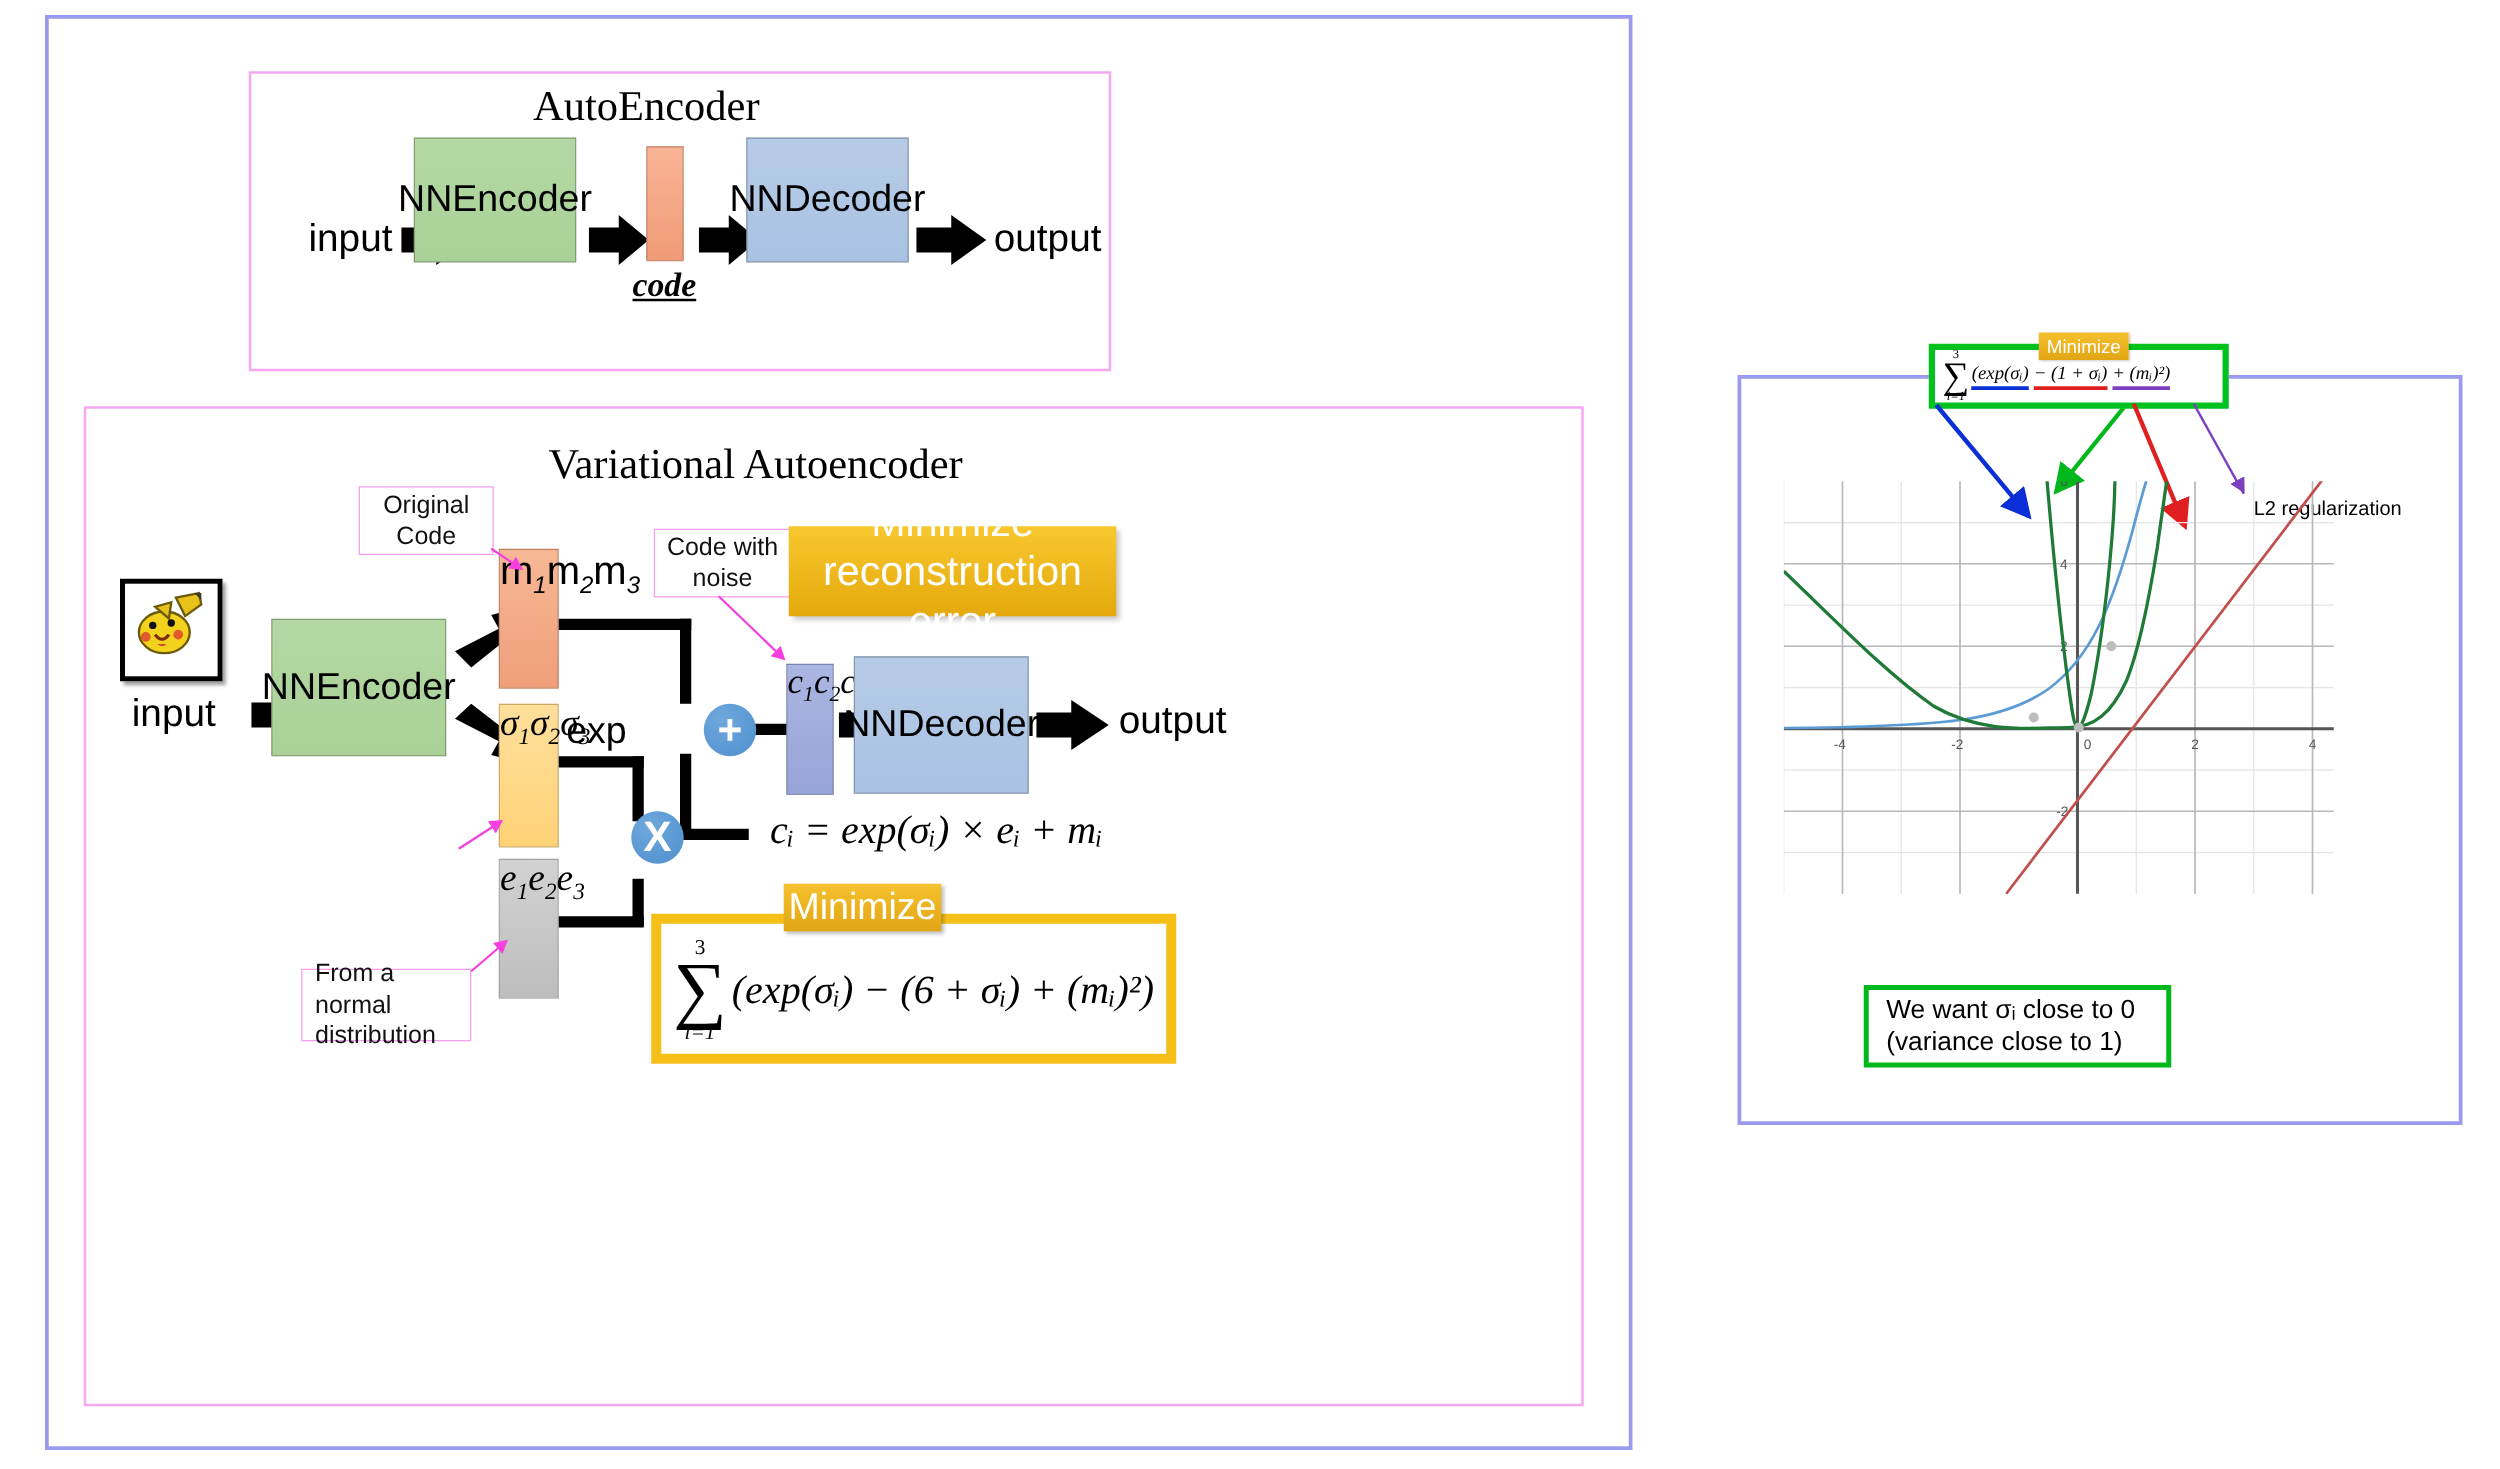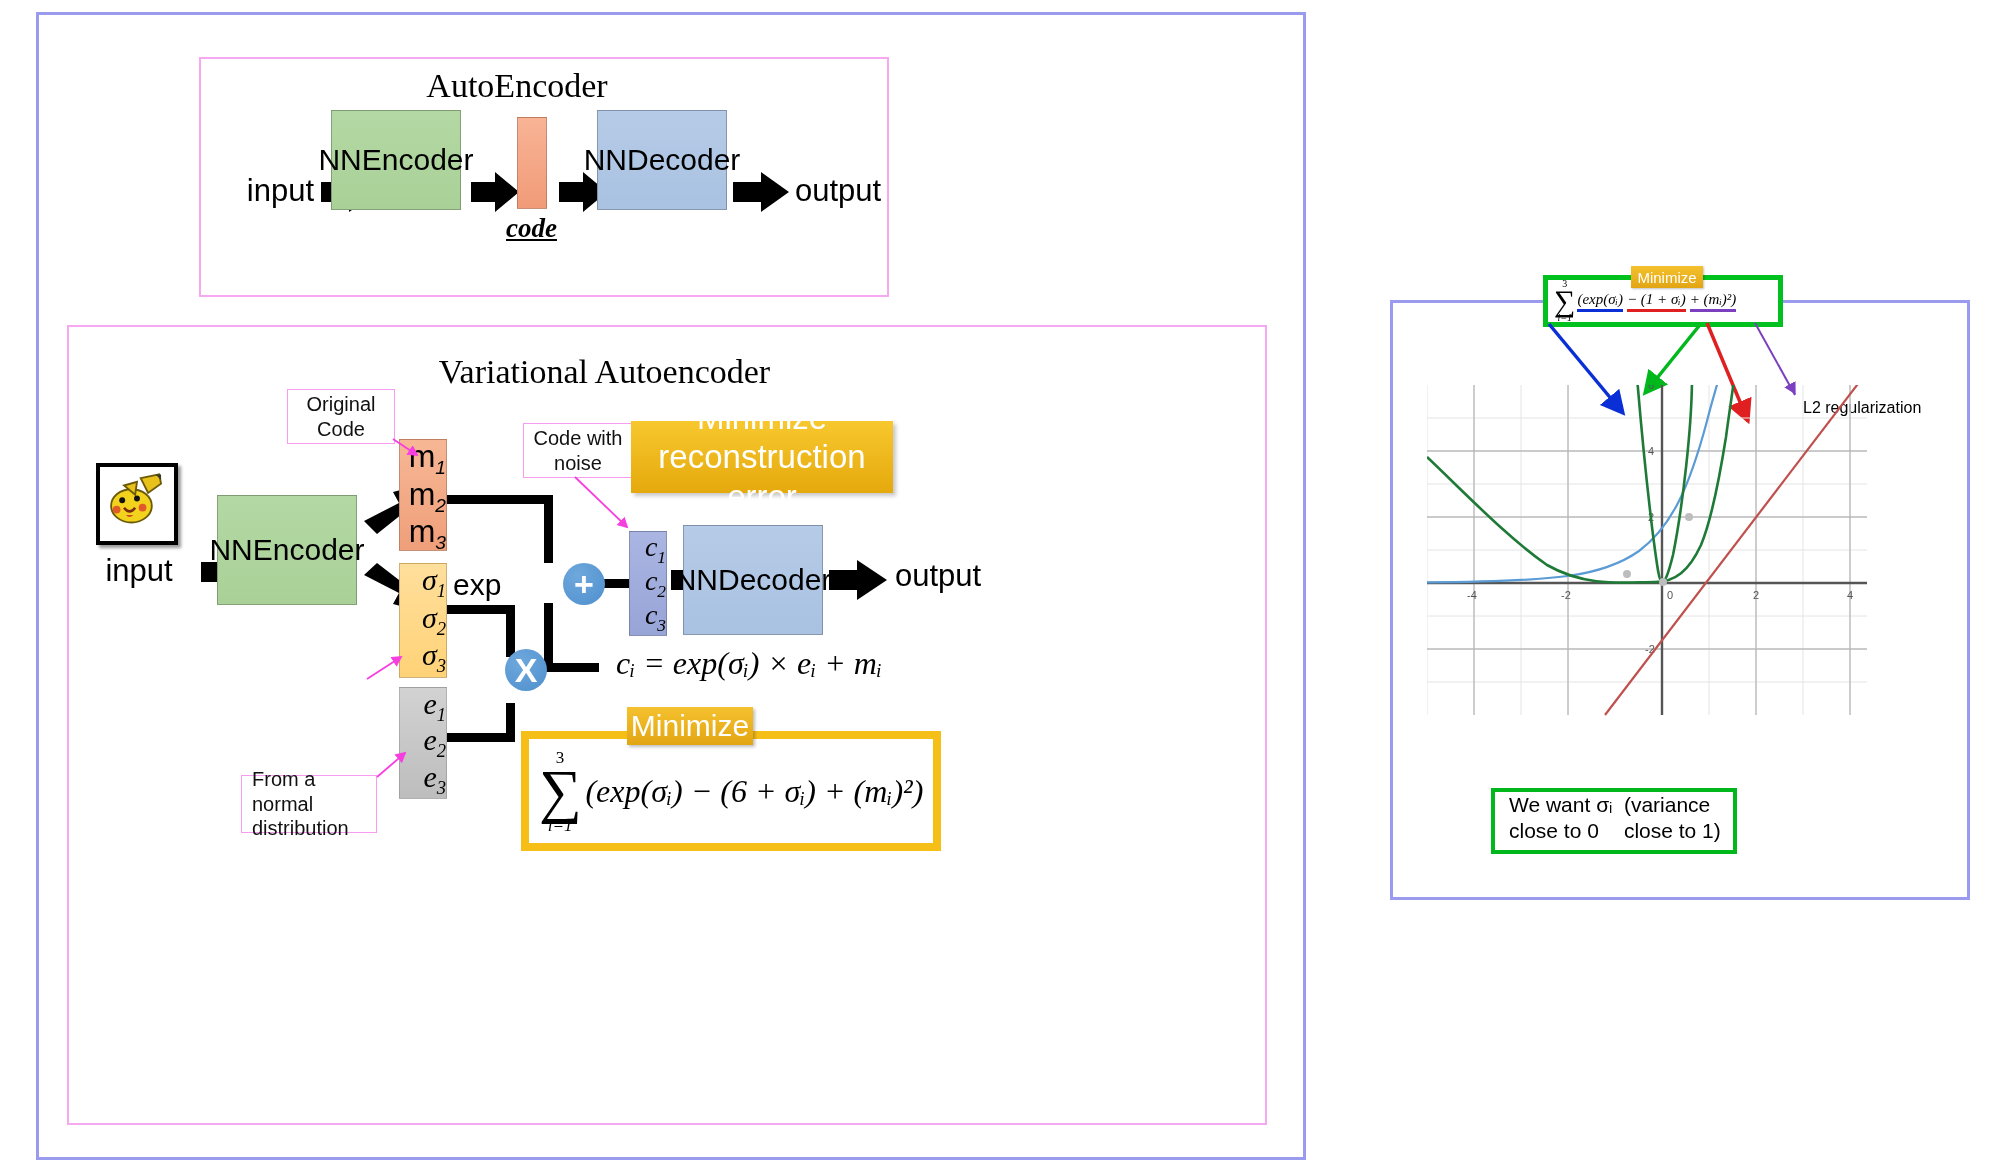--- a/index.html
+++ b/index.html
@@ -15,22 +15,22 @@
 
   .pink-frame{border:2px solid #f6a9f0;box-sizing:border-box;background:#fff;}
 
   
   .nnbox{box-sizing:border-box;display:flex;flex-direction:row;
       align-items:center;justify-content:center;line-height:1.12;
       font-size:30px;border:1px solid rgba(0,0,0,.25);}
   .green-nn{background:linear-gradient(180deg,#b4d8a4,#a9d197);}
   .blue-nn {background:linear-gradient(180deg,#b6cbe7,#a9c2e2);}
 
-  .vec{box-sizing:border-box;display:flex;flex-direction:column;
-      align-items:flex-end;justify-content:space-around;
+  .vec{box-sizing:border-box;display:flex;
+      align-items:flex-start;justify-content:space-around;
       font-family:"Liberation Serif", serif;font-style:italic;}
   .vec span{display:block;line-height:1;}
   .vec sub{font-style:italic;font-size:.62em;}
 
   
   .note{box-sizing:border-box;border:1.5px solid #f79cf0;background:#fff;
       display:flex;flex-direction:column;align-items:center;justify-content:center;
       font-size:20px;line-height:1.22;text-align:center;color:#111;}
   .note.left{align-items:flex-start;text-align:left;padding-left:10px;}
 
@@ -382,19 +382,19 @@
 
     <path d="M265,-8 C265,40 256,120 246,170 C241,190 238,197 235,197
              C232,197 230,180 226,150 C221,110 214,40 210,-8" fill="none" stroke="#1f7a37" stroke-width="2.6"></path>
 
     <circle cx="200" cy="189" r="4" fill="#bdbdbd"></circle>
     <circle cx="236" cy="197" r="4" fill="#bdbdbd"></circle>
     <circle cx="262" cy="132" r="4" fill="#bdbdbd"></circle>
   </svg>
 
   <div class="abs green-frame2" style="left:98px;top:485px;width:246px;height:66px;
-       display:flex;flex-direction:row;align-items:flex-start;justify-content:center;
+       display:flex;flex-direction:column;align-items:flex-start;justify-content:center;
        padding-left:14px;font-size:21px;line-height:1.25;">
     <div>We want σᵢ close to 0</div>
     <div>(variance close to 1)</div>
   </div>
 
 </div>
 
 </body></html>

